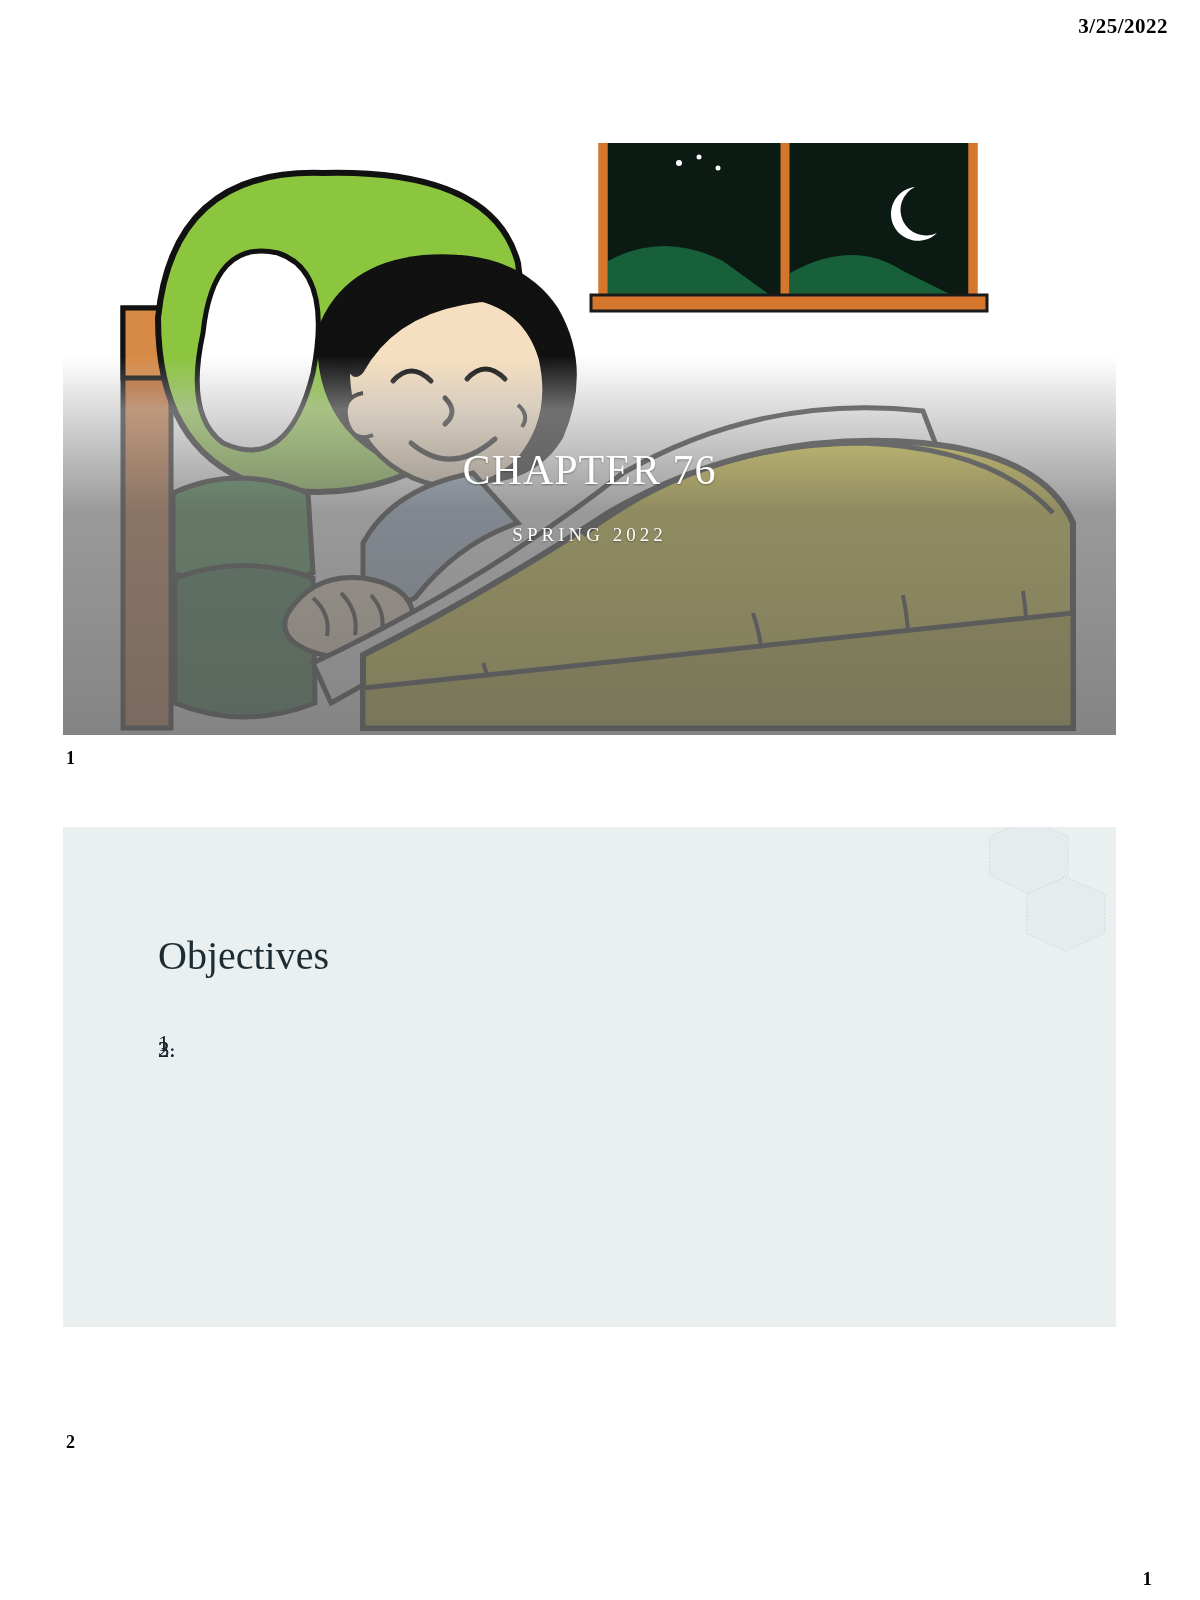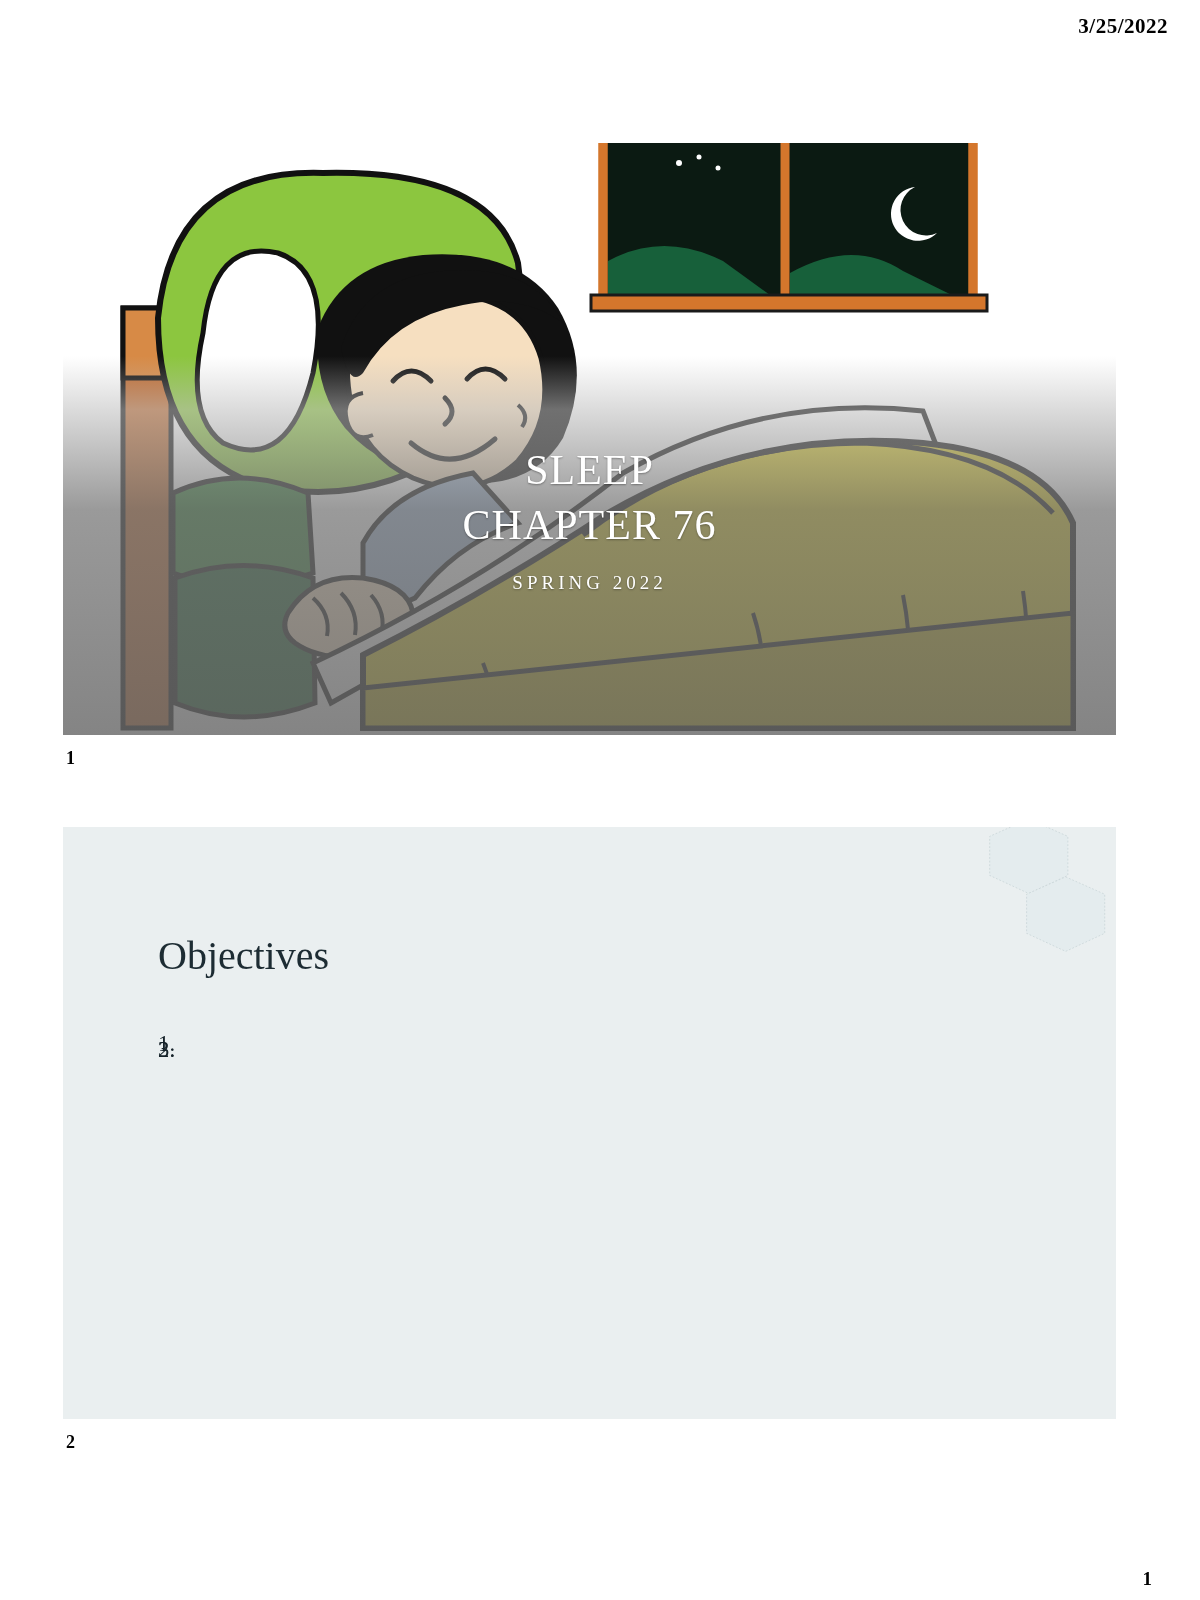--- a/index.html
+++ b/index.html
@@ -80,21 +80,21 @@
   }
   .slide1-title {
     font-family: "Liberation Serif", serif;
     font-size: 42px;
     line-height: 1.32;
     letter-spacing: 1px;
     color: #ffffff;
     text-shadow: 0 1px 2px rgba(0,0,0,0.35);
   }
   .slide1-sub {
-    margin-top: 18px;
+    margin-top: 26px;
     font-family: "Liberation Serif", serif;
     font-size: 19px;
     letter-spacing: 4px;
     color: #ffffff;
     text-shadow: 0 1px 2px rgba(0,0,0,0.35);
   }
 
   .slide1-num {
     position: absolute;
     left: 66px;
@@ -103,21 +103,21 @@
     font-weight: bold;
     font-size: 18px;
   }
 
   
   .slide2-wrap {
     position: absolute;
     left: 63px;
     top: 827px;
     width: 1053px;
-    height: 592px;
+    height: 500px;
     background: #eaeff0;
     overflow: hidden;
   }
   .slide2-title {
     position: absolute;
     left: 95px;
     top: 105px;
     font-family: "Liberation Serif", serif;
     font-size: 40px;
     color: #1d2c33;
@@ -239,21 +239,20 @@
       <path d="M960 448 q10 66 -2 137" fill="none" stroke="#111" stroke-width="4"></path>
       <path d="M420 520 q16 40 4 65" fill="none" stroke="#111" stroke-width="4"></path>
 
       <path d="M300 585 L300 545 L1010 470 L1010 585 Z" fill="#bfae14" stroke="#111" stroke-width="5"></path>
     </svg>
 
     <div class="scene-grad"></div>
 
     <div class="slide1-title-block">
       <div class="slide1-title">
-        <div>SLEEP</div>
         <div>CHAPTER 76</div>
       </div>
       <div class="slide1-sub">SPRING 2022</div>
     </div>
   </div>
 </div>
 <div class="slide1-num">1</div>
 
 <div class="slide2-wrap">
 

